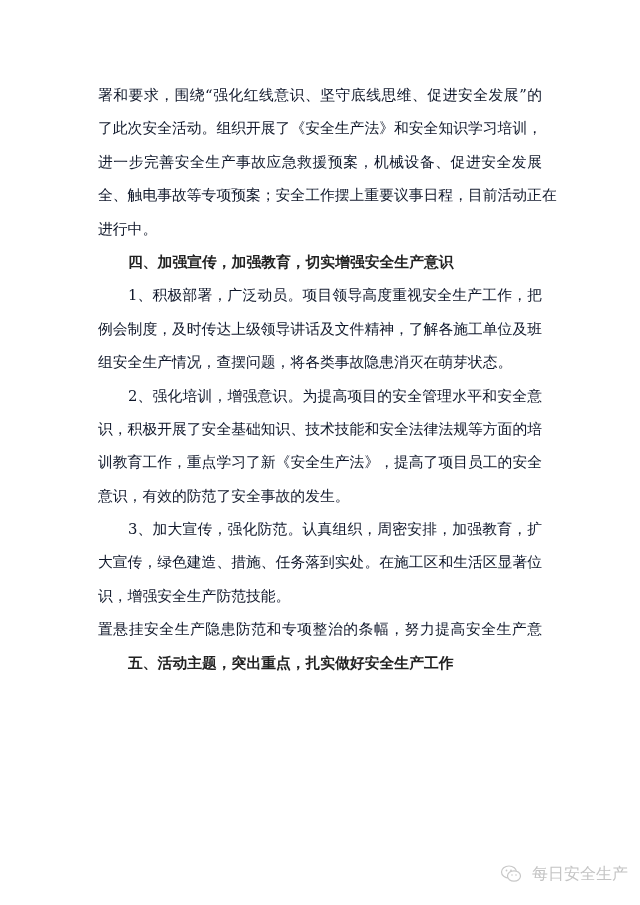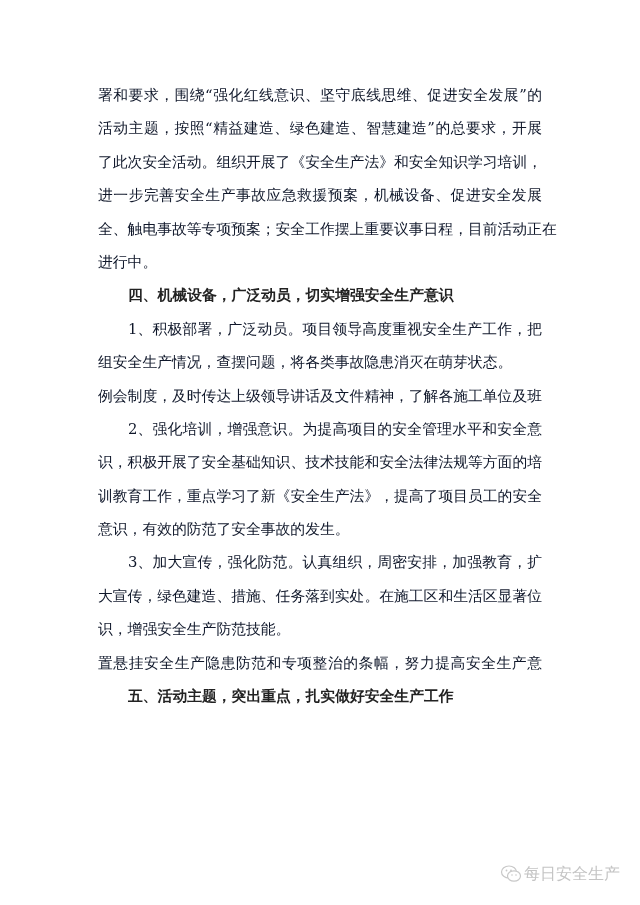--- a/index.html
+++ b/index.html
@@ -13,49 +13,48 @@
     text-align: justify; text-align-last: justify;
   }
   .line.indent { padding-left: 30px; }
   .line.last { text-align-last: left; }
   .line.heading {
     font-weight: bold; color: #222; padding-left: 30px; text-align-last: left;
     font-family: "DejaVu Sans", "Liberation Sans", sans-serif; font-size: 14.8px;
   }
   .footer {
     position: absolute; left: 500px; top: 862px; height: 24px;
-    display: flex; align-items: center; gap: 2px;
+    display: flex; align-items: center; gap: 10px;
   }
   .footer-icon { width: 22px; height: 20px; }
   .footer-text {
     font-family: "DejaVu Sans", "Liberation Sans", sans-serif;
     font-size: 16px; color: #c4c4c4; letter-spacing: 0px;
   }
 </style>
 </head>
 <body>
 
 <div class="page">
   <div class="content">
 
     <div>
       <div class="line">署和要求，围绕“强化红线意识、坚守底线思维、促进安全发展”的</div>
-      <div class="line">活动主题，按照“精益建造、绿色建造、智慧建造”的总要求，开展</div>
       <div class="line">了此次安全活动。组织开展了《安全生产法》和安全知识学习培训，</div>
       <div class="line">进一步完善安全生产事故应急救援预案，机械设备、促进安全发展</div>
       <div class="line">全、触电事故等专项预案；安全工作摆上重要议事日程，目前活动正在</div>
       <div class="line last">进行中。</div>
     </div>
 
-    <div class="line heading">四、机械设备，广泛动员，切实增强安全生产意识</div>
+    <div class="line heading">四、加强宣传，加强教育，切实增强安全生产意识</div>
 
     <div>
       <div class="line indent">1、积极部署，广泛动员。项目领导高度重视安全生产工作，把</div>
+      <div class="line">例会制度，及时传达上级领导讲话及文件精神，了解各施工单位及班</div>
       <div class="line last">组安全生产情况，查摆问题，将各类事故隐患消灭在萌芽状态。</div>
-      <div class="line">例会制度，及时传达上级领导讲话及文件精神，了解各施工单位及班</div>
     </div>
 
     <div>
       <div class="line indent">2、强化培训，增强意识。为提高项目的安全管理水平和安全意</div>
       <div class="line">识，积极开展了安全基础知识、技术技能和安全法律法规等方面的培</div>
       <div class="line">训教育工作，重点学习了新《安全生产法》，提高了项目员工的安全</div>
       <div class="line last">意识，有效的防范了安全事故的发生。</div>
     </div>
 
     <div>

